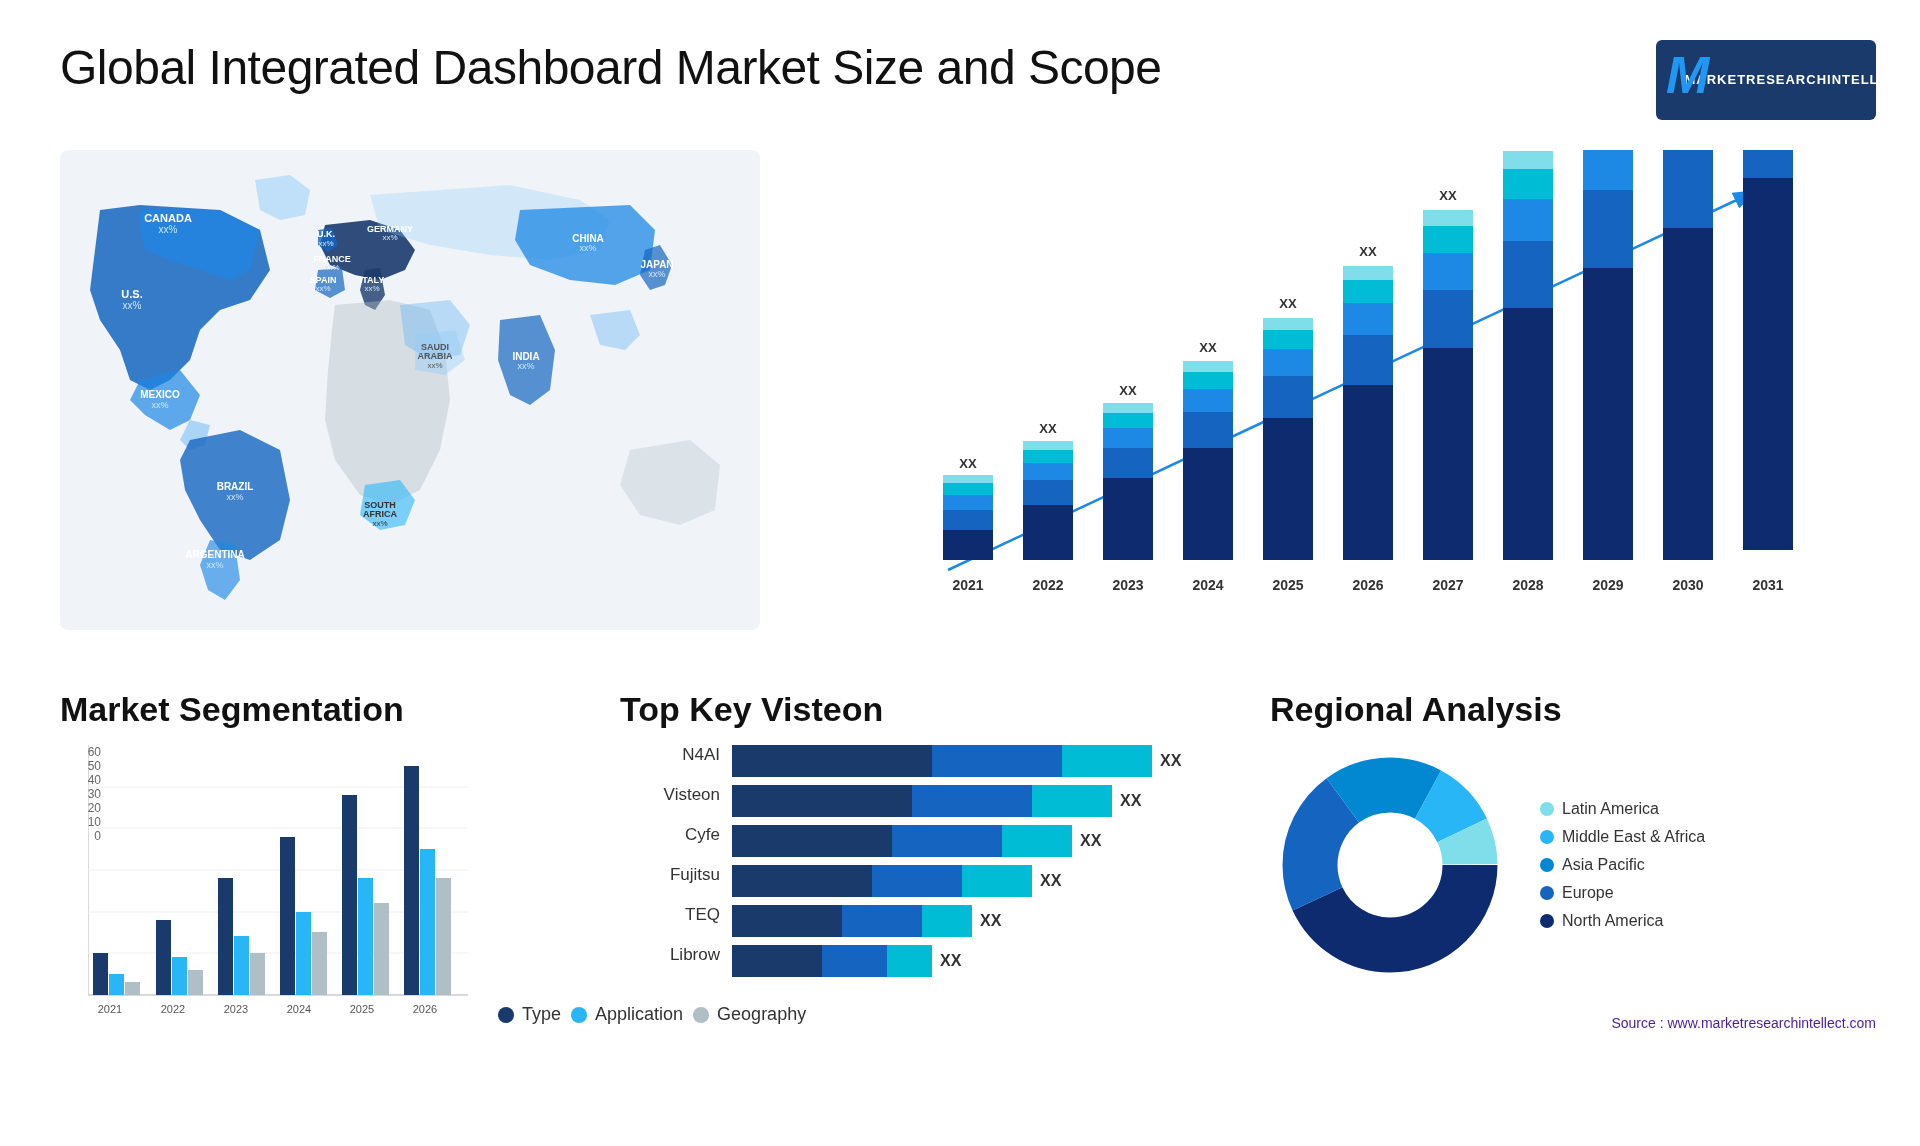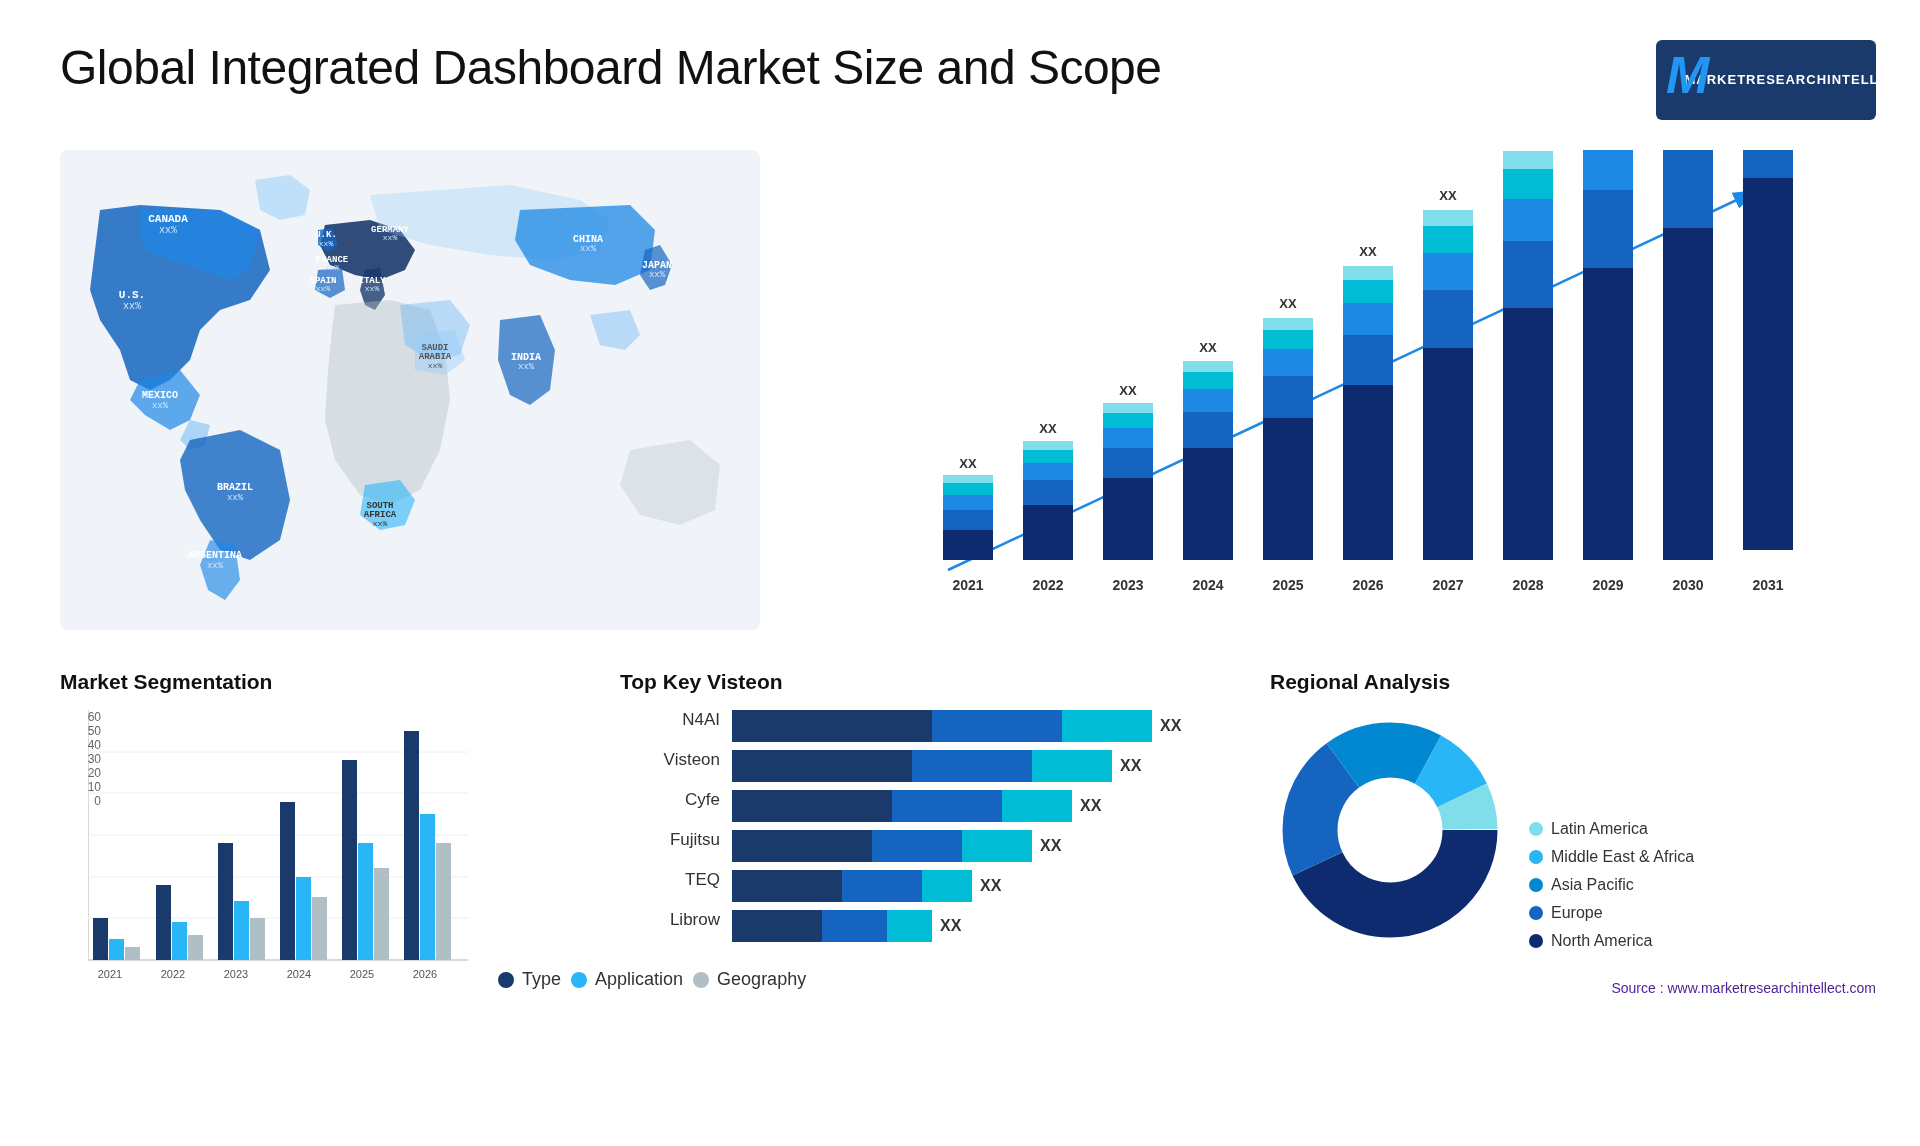--- a/index.html
+++ b/index.html
@@ -70,21 +70,20 @@
       display: flex;
       gap: 40px;
       margin-bottom: 40px;
     }
     
     .map-container {
       flex: 1;
       max-width: 700px;
       min-height: 480px;
       position: relative;
-      font-family: Liberation Mono, monospace;
     }
     .map-svg-wrapper {
       width: 100%;
       height: 480px;
       position: relative;
     }
     
     .bar-chart-container {
       flex: 1;
       height: 480px;
@@ -96,24 +95,25 @@
       display: flex;
       gap: 20px;
       margin-top: 10px;
     }
     
     .segmentation-box {
       flex: 1;
       max-width: 500px;
     }
     .section-title {
-      font-size: 21px;
+      font-size: 34px;
       font-weight: 700;
       color: #111;
       margin-bottom: 16px;
+      margin-top: 20px;
     }
     .seg-chart-area {
       display: flex;
       align-items: flex-end;
       gap: 10px;
     }
     .seg-legend {
       display: flex;
       gap: 10px;
       margin-left: 20px;
@@ -168,22 +168,22 @@
       font-size: 16px;
       font-weight: 700;
       color: #333;
     }
     
     .regional-box {
       flex: 1;
     }
     .donut-area {
       display: flex;
-      align-items: flex-end;
-      gap: 19px;
+      align-items: center;
+      gap: 30px;
     }
     .donut-legend {
       display: flex;
       flex-direction: column;
       gap: 10px;
     }
     .donut-legend-item {
       display: flex;
       align-items: center;
       gap: 8px;

